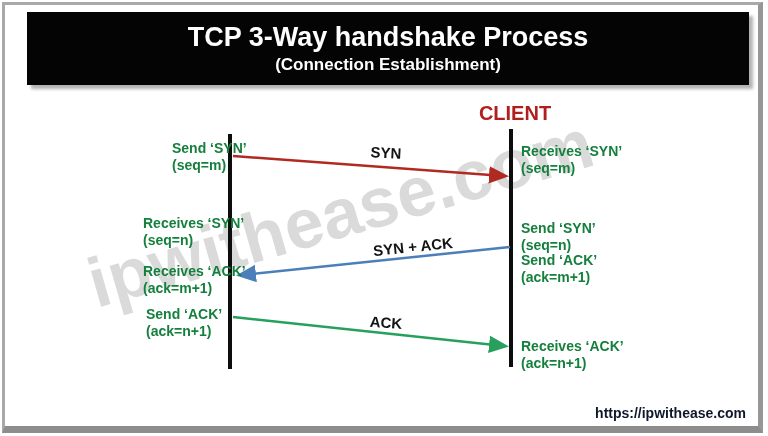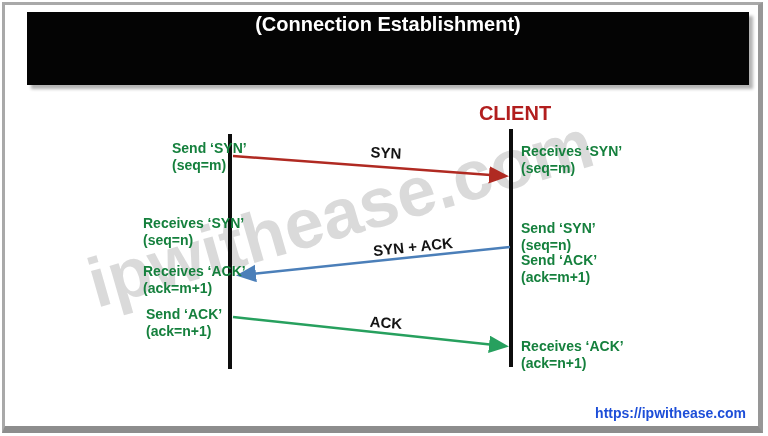--- a/index.html
+++ b/index.html
@@ -42,21 +42,21 @@
     text-align: center;
     color: #ffffff;
   }
   .title-box .title {
     margin-top: 9px;
     font-size: 27px;
     font-weight: bold;
     line-height: 32px;
   }
   .title-box .subtitle {
-    font-size: 20px;
+    font-size: 17px;
     font-weight: bold;
     line-height: 24px;
   }
   .actor {
     position: absolute;
     top: 97px;
     width: 120px;
     text-align: center;
     font-size: 20px;
     font-weight: bold;
@@ -106,33 +106,34 @@
   .event.s1 { left: 516px; top: 138px; }
   .event.s2 { left: 516px; top: 215px; }
   .event.s3 { left: 516px; top: 247px; }
   .event.s4 { left: 516px; top: 333px; }
   .site-url {
     position: absolute;
     right: 12px; top: 400px;
     z-index: 4;
     font-size: 14px;
     font-weight: bold;
-    color: #1d4ed8;
+    color: #0f172a;
     text-decoration: none;
     cursor: pointer;
   }
 </style>
 </head>
 <body>
 
 <div class="frame">
 
   <div class="watermark">ipwithease.com</div>
 
   <div class="title-box">
+    <div class="title">TCP 3-Way handshake Process</div>
     <div class="subtitle">(Connection Establishment)</div>
   </div>
 
   <div class="actor server">CLIENT</div>
 
   <div class="lifeline client-line"></div>
   <div class="lifeline server-line"></div>
 
   <svg class="arrows" width="768" height="436" viewBox="0 0 768 436">
     <defs>

